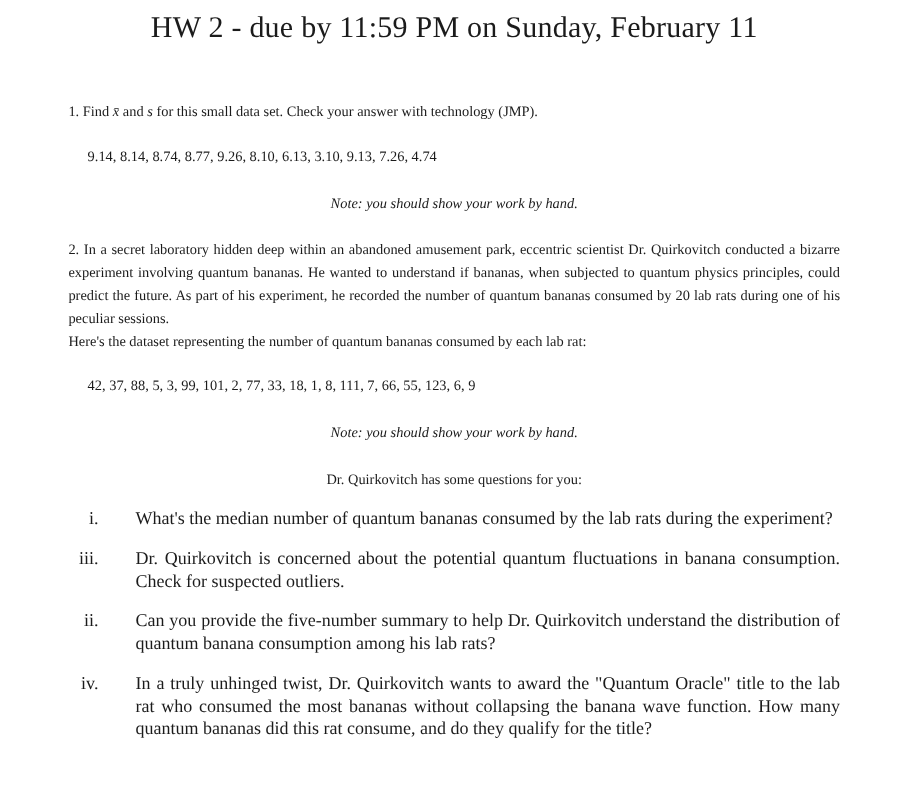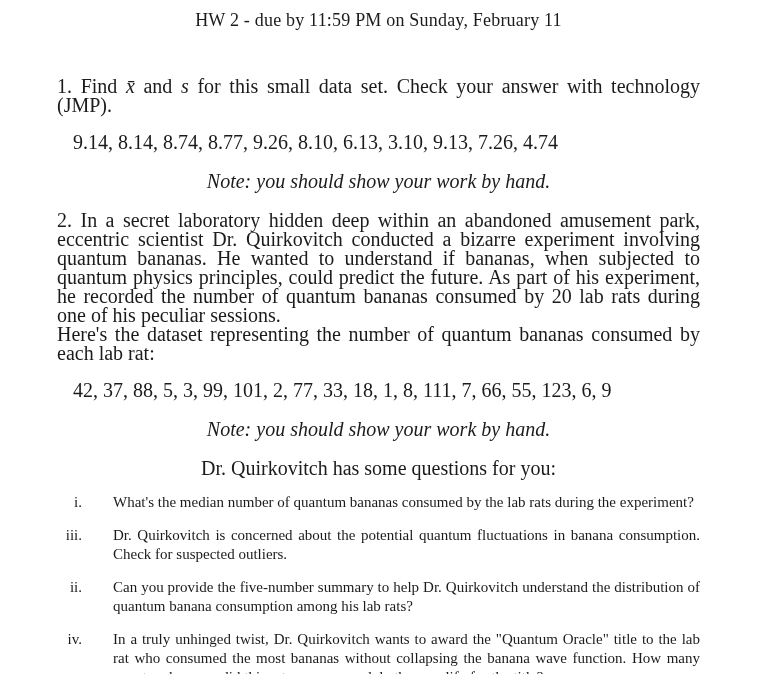--- a/index.html
+++ b/index.html
@@ -14,28 +14,28 @@
     font-family: "Liberation Serif", "DejaVu Serif", serif;
     color: #1b1b1b;
   }
   .page {
     box-sizing: border-box;
     width: 757px;
     height: 674px;
     padding: 8px 57px 0 57px;
   }
   .title {
-    font-size: 18px;
+    font-size: 25px;
     font-weight: 400;
     text-align: center;
     margin: 2px 0 46px 0;
     letter-spacing: 0.2px;
   }
   p {
-    font-size: 20px;
+    font-size: 12px;
     line-height: 19px;
     margin: 0 0 18px 0;
     text-align: justify;
   }
   .intro-para {
     margin-bottom: 0;
   }
   .data-line {
     margin-bottom: 20px;
     text-align: left;

